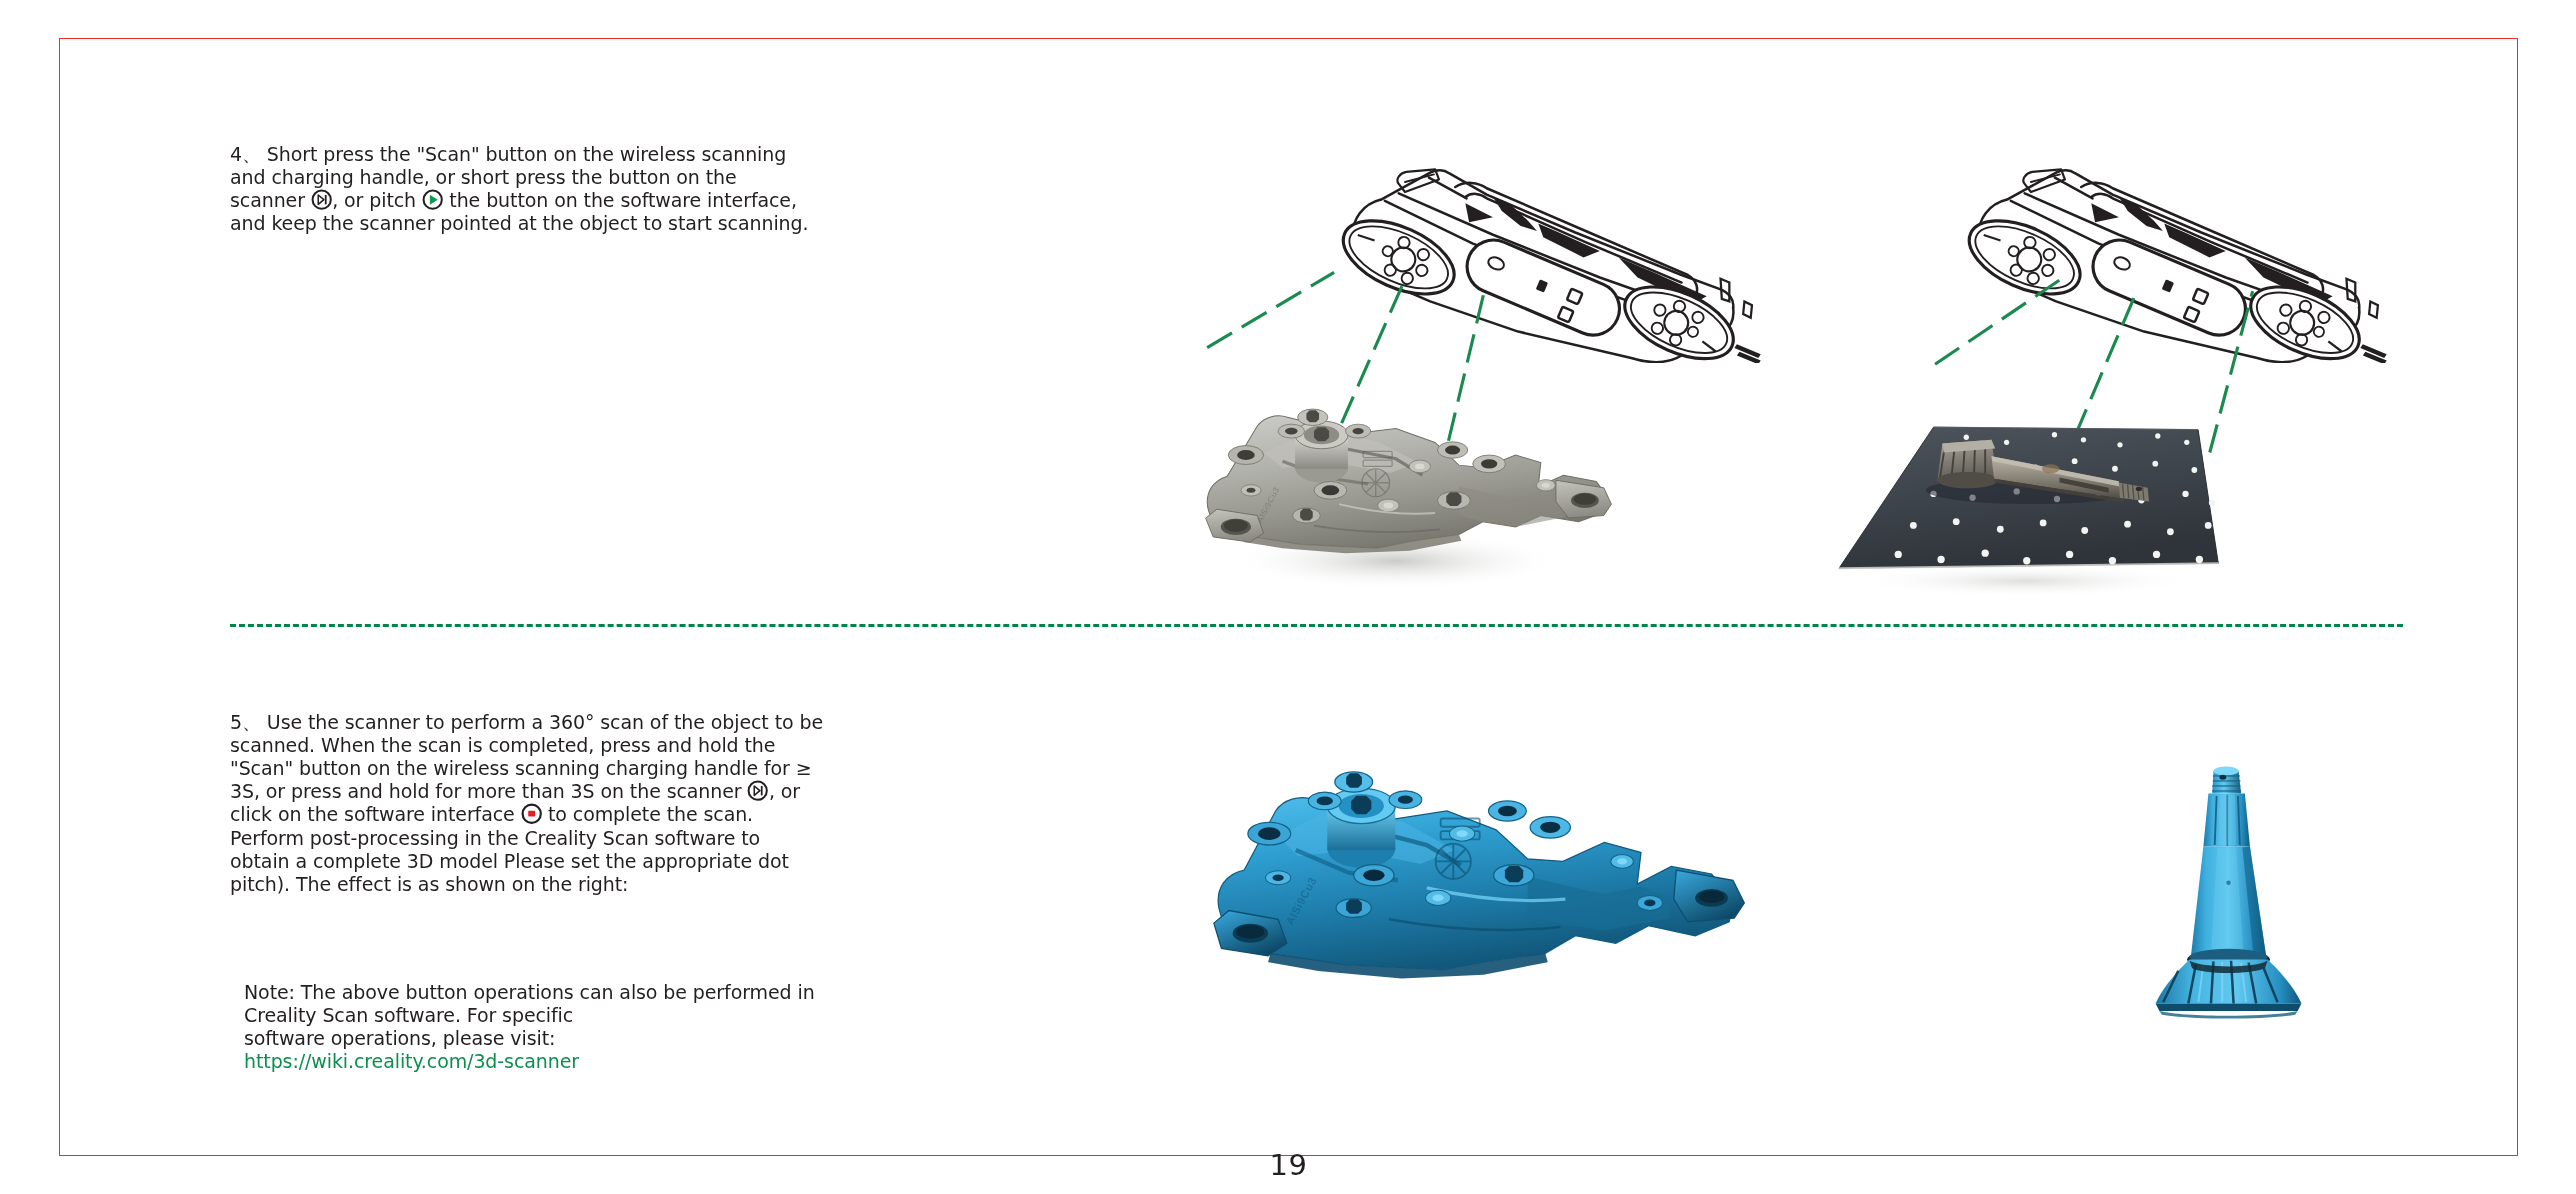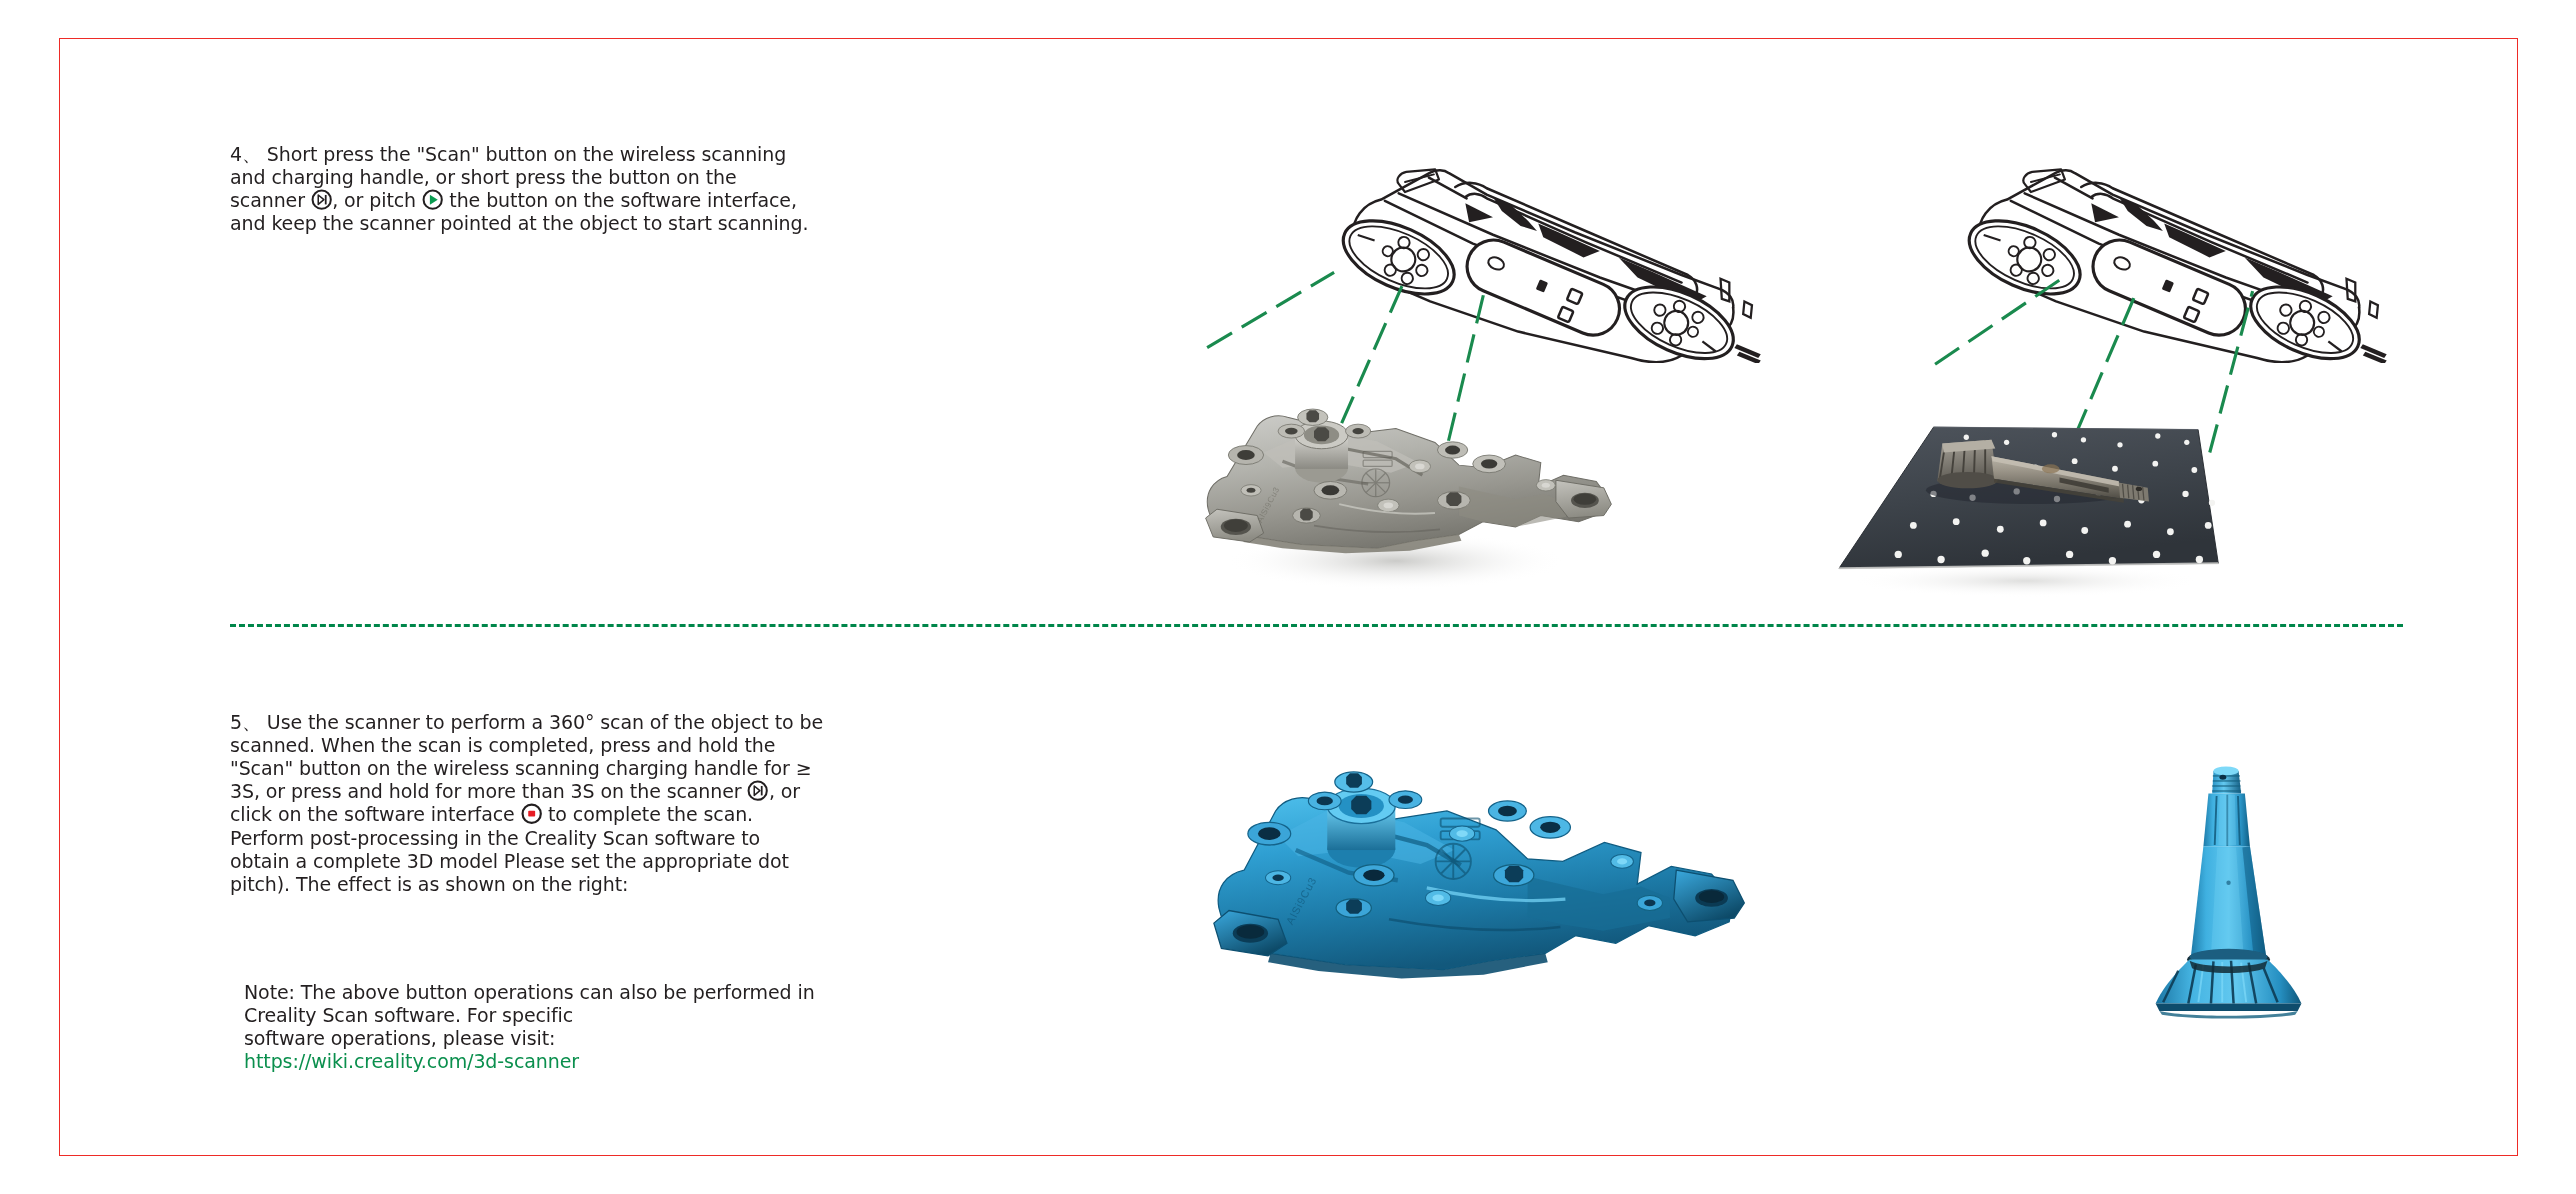--- a/index.html
+++ b/index.html
@@ -707,15 +707,16 @@
         <path d="M172 327 L180 390"></path>
       </g>
 
       <path d="M36 392 L268 392 L262 404 L42 404 Z" fill="#0e4c6c"></path>
       <path d="M42 404 C80 414 220 414 262 404 L258 410 C214 418 90 418 46 410 Z" fill="#14607f" opacity="0.8"></path>
 
       <path d="M90 324 C112 336 194 336 214 324 L210 336 C190 346 112 346 94 336 Z" fill="#122b36" opacity="0.85"></path>
     </svg>
   </div>
 
+  <div id="page-number">19</div>
 
 </div>
 
 
 </body></html>

